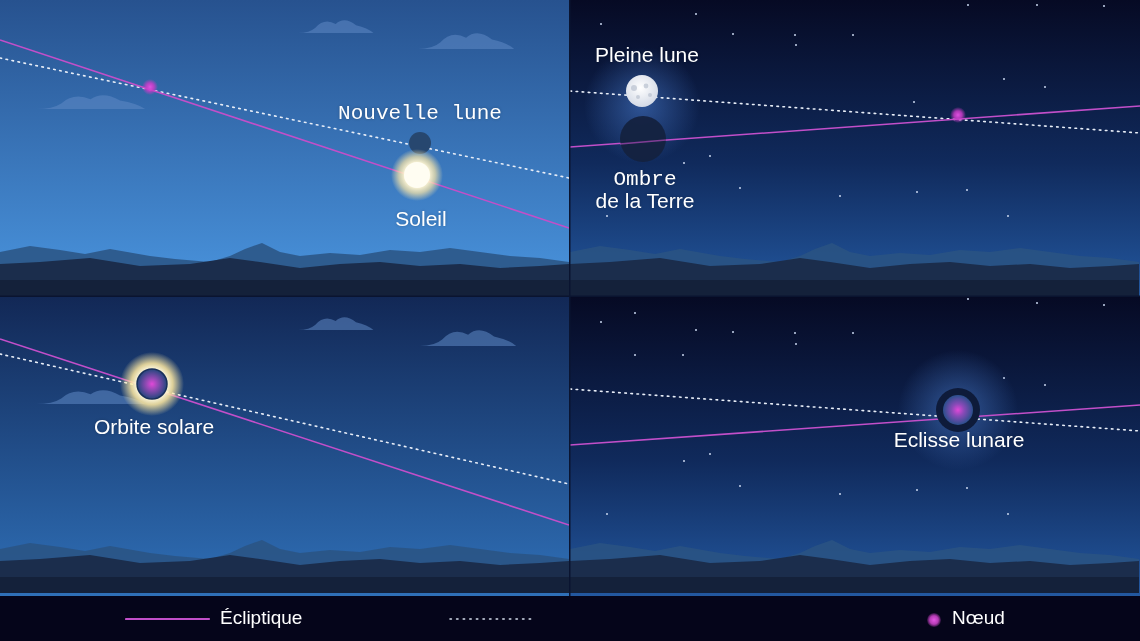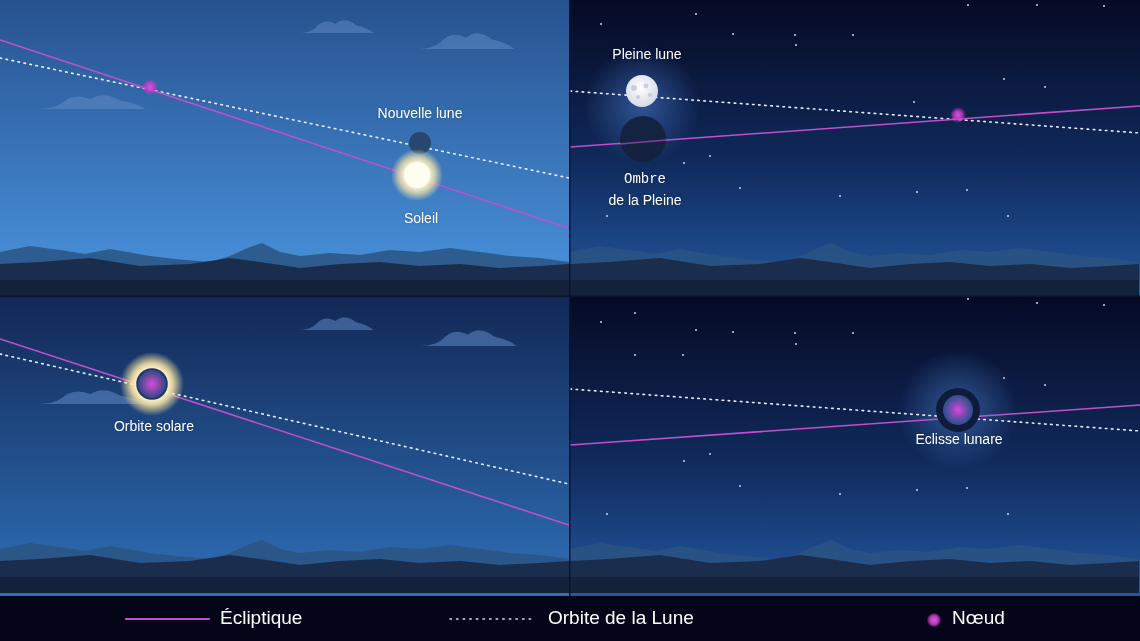--- a/index.html
+++ b/index.html
@@ -1,19 +1,19 @@
 <!DOCTYPE html>
 <html><head>
 <meta charset="utf-8">
 <style>
   html, body { margin:0; padding:0; }
   body { width:1140px; height:641px; overflow:hidden; background:#05051a; font-family:"Liberation Sans", "DejaVu Sans", sans-serif; }
   .stage { position:relative; width:1140px; height:641px; }
   svg.scene { position:absolute; left:0; top:0; }
-  .label { position:absolute; color:#ffffff; font-size:14px; text-align:center; white-space:nowrap; transform:translateX(-50%); line-height:23px; text-shadow:0 0 3px rgba(0,0,0,0.25); }
+  .label { position:absolute; color:#ffffff; font-size:21px; text-align:center; white-space:nowrap; transform:translateX(-50%); line-height:23px; text-shadow:0 0 3px rgba(0,0,0,0.25); }
   .legend { position:absolute; left:0; top:596px; width:1140px; height:45px; background:#05051a; }
   .legend-text { position:absolute; top:10px; color:#ffffff; font-size:19px; line-height:24px; white-space:nowrap; }
   .legend-swatch { position:absolute; }
 </style>
 </head>
 <body>
 
 <div class="stage">
 
 <svg class="scene" width="1140" height="596" viewBox="0 0 1140 596">
@@ -194,40 +194,39 @@
       <circle cx="958" cy="410" r="22" fill="#0e1b3a"></circle>
       <circle cx="958" cy="410" r="15" fill="url(#lunarCore)"></circle>
     </g>
     <use href="#mountains" transform="translate(570,297)"></use>
   </g>
 
   <rect x="569" y="0" width="1.5" height="596" fill="#0a1430"></rect>
   <rect x="0" y="295.5" width="1140" height="1.5" fill="#0a1430"></rect>
 </svg>
 
-<div class="label" style="left:420px; top:102px;">Nouvelle lune</div>
+<div class="label" style="left:420px; top:102px;font-family:Liberation Mono, monospace;">Nouvelle lune</div>
 <div class="label" style="left:421px; top:207px;">Soleil</div>
 
 <div class="label" style="left:647px; top:43px;">Pleine lune</div>
 <div class="label" style="left:645px; top:168px;font-family:Liberation Mono, monospace;">Ombre</div>
-<div class="label" style="left:645px; top:189px;">de la Pleine</div>
+<div class="label" style="left:645px; top:189px;">de la Terre</div>
 
 <div class="label" style="left:154px; top:415px;">Orbite solare</div>
 <div class="label" style="left:959px; top:428px;">Eclisse lunare</div>
 
 <div class="legend">
   <svg class="legend-swatch" style="left:125px; top:20px;" width="86" height="6">
     <line x1="1" y1="3" x2="84" y2="3" stroke="#c24fc9" stroke-width="2.2" stroke-linecap="round"></line>
   </svg>
   <div class="legend-text" style="left:220px;">Écliptique</div>
 
   <svg class="legend-swatch" style="left:448px; top:20px;" width="86" height="6">
     <line x1="2" y1="3" x2="84" y2="3" stroke="#d8e0ee" stroke-width="1.6" stroke-dasharray="1.4 5.2" stroke-linecap="round"></line>
   </svg>
-  <div class="legend-text" style="left:548px;">Orbite de la Lune</div>
 
   <svg class="legend-swatch" style="left:926px; top:16px;" width="16" height="16">
     <circle cx="8" cy="8" r="7" fill="url(#legendNode)"></circle>
     <defs>
       <radialGradient id="legendNode" cx="0.5" cy="0.5" r="0.5">
         <stop offset="0" stop-color="#e456e4"></stop>
         <stop offset="0.6" stop-color="#b43cb4"></stop>
         <stop offset="1" stop-color="#b43cb4" stop-opacity="0.2"></stop>
       </radialGradient>
     </defs>

